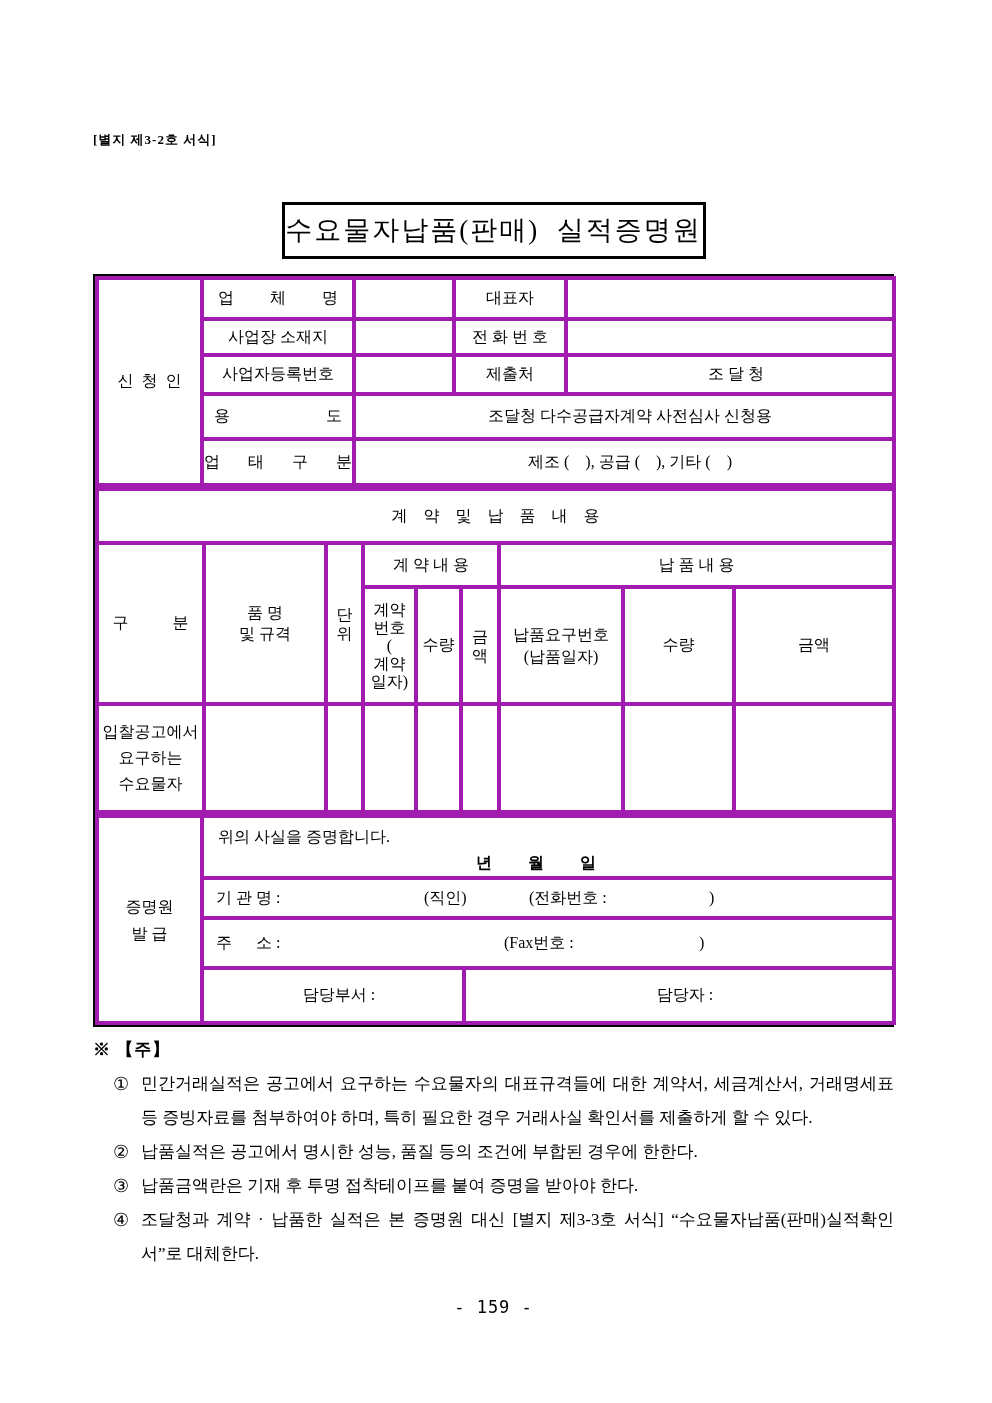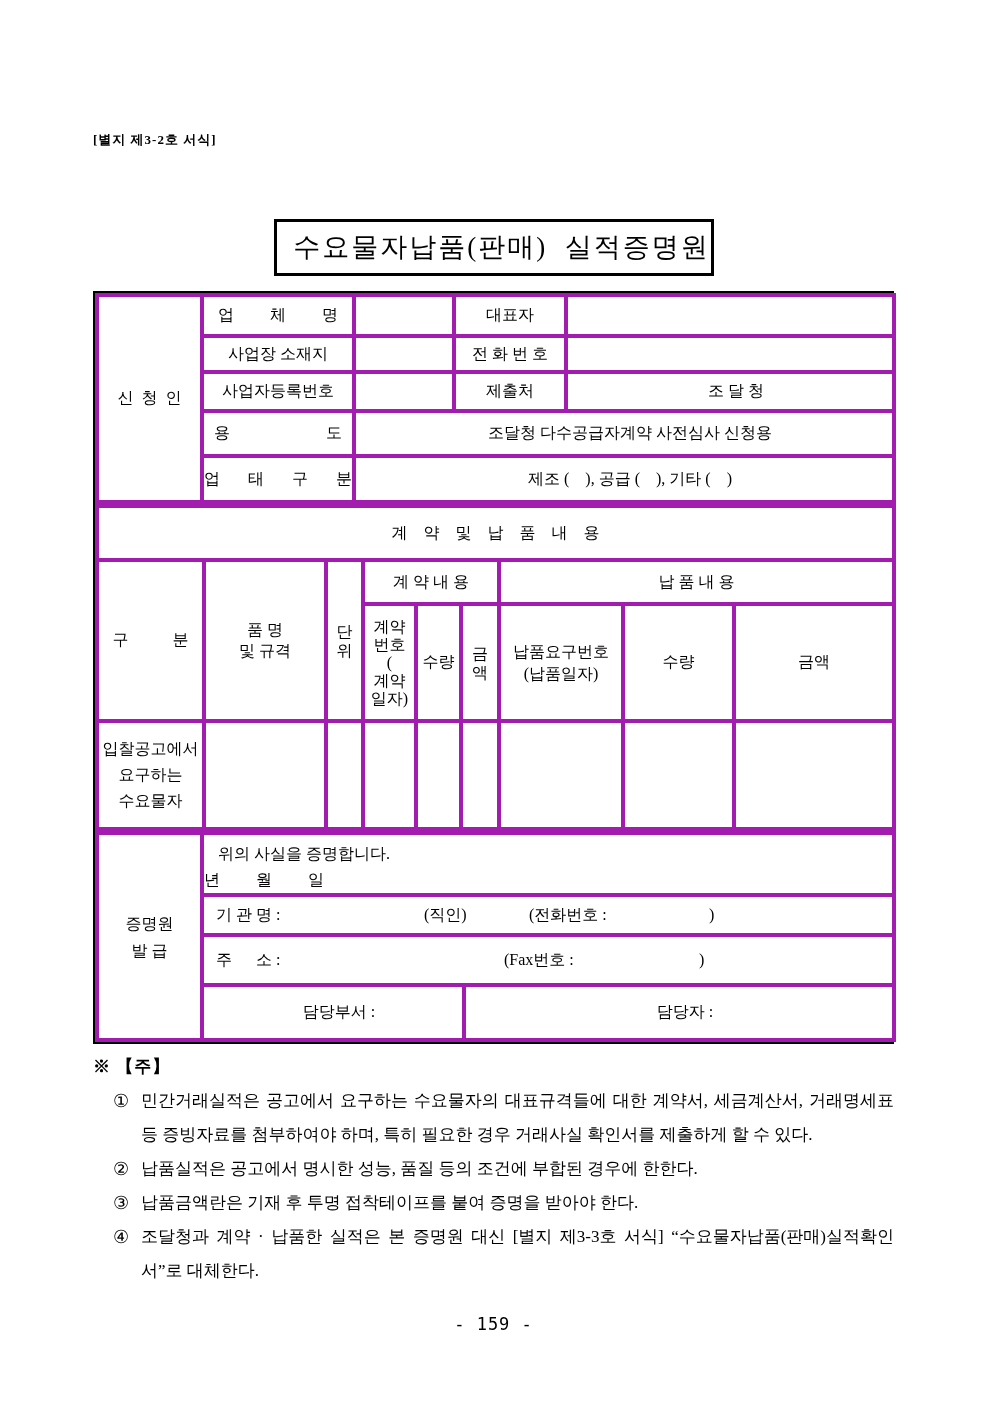--- a/index.html
+++ b/index.html
@@ -5,43 +5,43 @@
   html,body{margin:0;padding:0;}
   body{
     width:992px;height:1403px;background:#ffffff;color:#000000;
     font-family:"Liberation Serif","DejaVu Serif",serif;
     overflow:hidden;
   }
   .content{margin-left:93px;width:801px;padding-top:131px;}
   .form-label{font-size:13px;font-weight:bold;letter-spacing:1px;}
   .title-box{
     width:418px;height:51px;line-height:51px;border:3px solid #000;
-    margin:70px auto 15px auto;text-align:center;font-size:27px;
-    letter-spacing:2px;white-space:pre;padding-left:16px;
+    margin:53px auto 15px auto;text-align:center;font-size:27px;
+    letter-spacing:2px;white-space:pre;
   }
   .tbl-wrap{border:2px solid #000;}
   table.sect{border-collapse:collapse;table-layout:fixed;width:100%;}
   .sect td{
     border:4px solid #a21caf;text-align:center;vertical-align:middle;
     font-size:16px;padding:0;overflow:hidden;
   }
   .pre{white-space:pre;}
   .ml{white-space:pre-line;}
   .left{text-align:left;padding-left:12px !important;}
   .h41{height:41px}.h36{height:36px}.h39{height:39px}.h45{height:45px}.h46{height:46px}
   .h54{height:54px}.h44{height:44px}.h97{height:117px}.h108{height:108px}
   .h62{height:62px}.h49{height:40px}.h50{height:50px}.h55{height:55px}
   .cno{font-size:15px;line-height:18px;}
   .vert2{line-height:19px;}
   .dno{line-height:22px;}
   .rowlabel{line-height:26px;}
   .issue-hdr{line-height:27px;}
   .cert{text-align:left !important;vertical-align:top !important;}
   .stmt{padding:9px 15px 0 14px;}
-  .dateline{text-align:left;padding:5px 24px 0 0;white-space:pre;}
+  .dateline{text-align:center;padding:5px 24px 0 0;white-space:pre;font-weight:bold;}
   .rel{position:relative;text-align:left !important;}
   .rel span{position:absolute;top:50%;transform:translateY(-50%);white-space:pre;}
   .sp-org{left:12px}.sp-stamp{left:220px}.sp-phone{left:325px}.sp-pclose{left:505px}
   .sp-addr{left:12px}.sp-fax{left:300px}.sp-fclose{left:495px}
   .cell-left{text-align:center;padding-left:12px !important;}
   .notes{margin-top:6px;font-size:17px;line-height:34px;}
   .notes-header{font-weight:bold;letter-spacing:1px;}
   .note-item{display:flex;padding-left:20px;}
   .note-marker{width:28px;flex:none;font-size:18px;}
   .note-text{flex:1;text-align:justify;word-break:break-all;}

